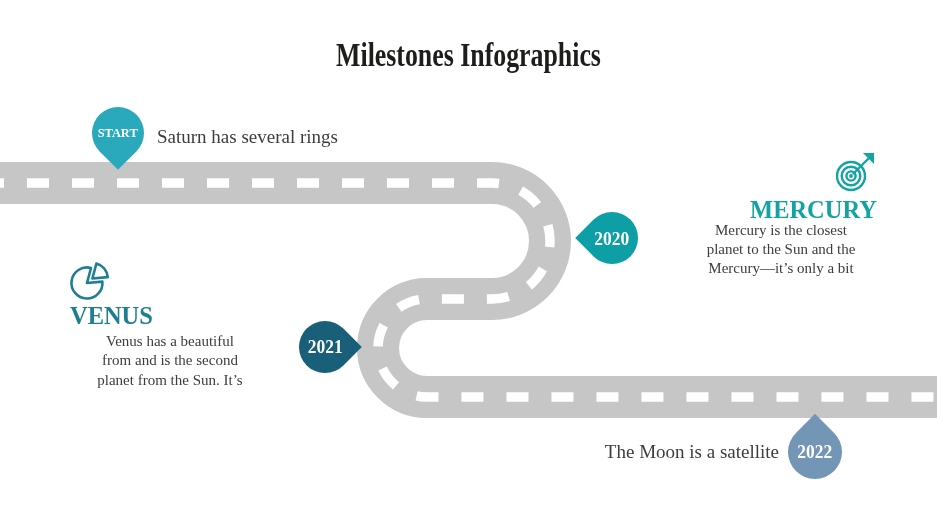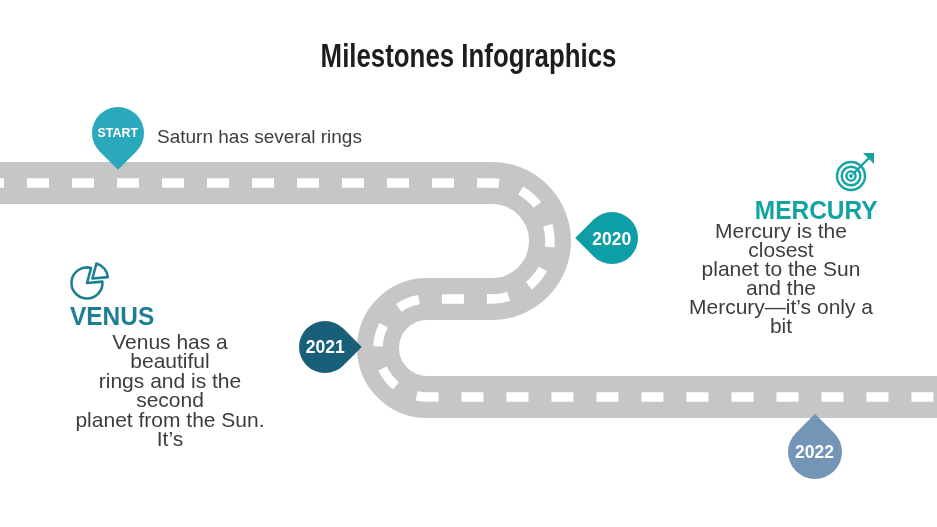--- a/index.html
+++ b/index.html
@@ -1,18 +1,18 @@
 <!DOCTYPE html>
 <html><head>
 <meta charset="utf-8">
 <style>
   html,body{margin:0;padding:0;background:#ffffff;}
   .stage{
     position:relative;width:937px;height:527px;background:#ffffff;overflow:hidden;
-    font-family:Liberation Sans, sans-serif;
+    font-family:Liberation Serif, serif;
   }
   .title{
     position:absolute;top:36px;left:0;width:100%;text-align:center;
     font-size:34px;font-weight:700;color:#1d1d1b;margin:0;
     transform:scaleX(0.76);letter-spacing:0;
   }
   .road-svg{position:absolute;left:0;top:0;}
   
   .pin{
     position:absolute;width:52px;height:52px;border-radius:50% 50% 50% 0;
@@ -37,21 +37,21 @@
   .note-moon{left:579px;top:441px;width:200px;text-align:right;}
   .topic-icon{position:absolute;}
   .venus-icon-pos{left:67px;top:257px;}
   .mercury-icon-pos{right:62px;top:151px;}
   .topic-heading{
     position:absolute;font-size:26px;font-weight:700;margin:0;line-height:1;
     transform:scaleX(0.94);
   }
   .venus-heading-pos{left:70px;top:303px;color:#1d7f91;transform-origin:0 50%;}
   .mercury-heading-pos{right:60px;top:197px;color:#14a3a3;transform-origin:100% 50%;}
-  .topic-body{position:absolute;font-size:21px;color:#3d3d3d;}
+  .topic-body{position:absolute;font-size:15px;color:#3d3d3d;}
   .venus-body-pos{left:70px;top:332px;width:200px;line-height:19.4px;text-align:center;}
   .mercury-body-pos{right:60px;top:221px;width:192px;line-height:19px;text-align:center;}
 </style>
 </head>
 <body>
 
 <div class="stage">
 
   <h1 class="title">Milestones Infographics</h1>
 
@@ -92,21 +92,22 @@
 
   <svg class="topic-icon venus-icon-pos" width="46" height="46" viewBox="0 0 46 46">
     <g fill="none" stroke-width="2.6" stroke-linejoin="round" stroke-linecap="round" stroke="#1d7f91">
       <path d="M20,26 L35.4,24.6 A15.5,15.5 0 1 1 24,11 Z"></path>
       <path d="M25.4,21.5 L29.4,6.5 A15.5,15.5 0 0 1 40.8,20.1 Z"></path>
     </g>
   </svg>
   <h2 class="topic-heading venus-heading-pos">VENUS</h2>
   <div class="topic-body venus-body-pos">
     <div>Venus has a beautiful</div>
-    <div>rings and is the second</div>
+    <div>from and is the second</div>
     <div>planet from the Sun. It’s</div>
   </div>
 
   <div class="pin pin-up pin-2022-pos" style="background: rgb(116, 150, 182);">
     <span class="pin-label">2022</span>
   </div>
+  <div class="note note-moon">The Moon is a satellite</div>
 
 </div>
 
 </body></html>

